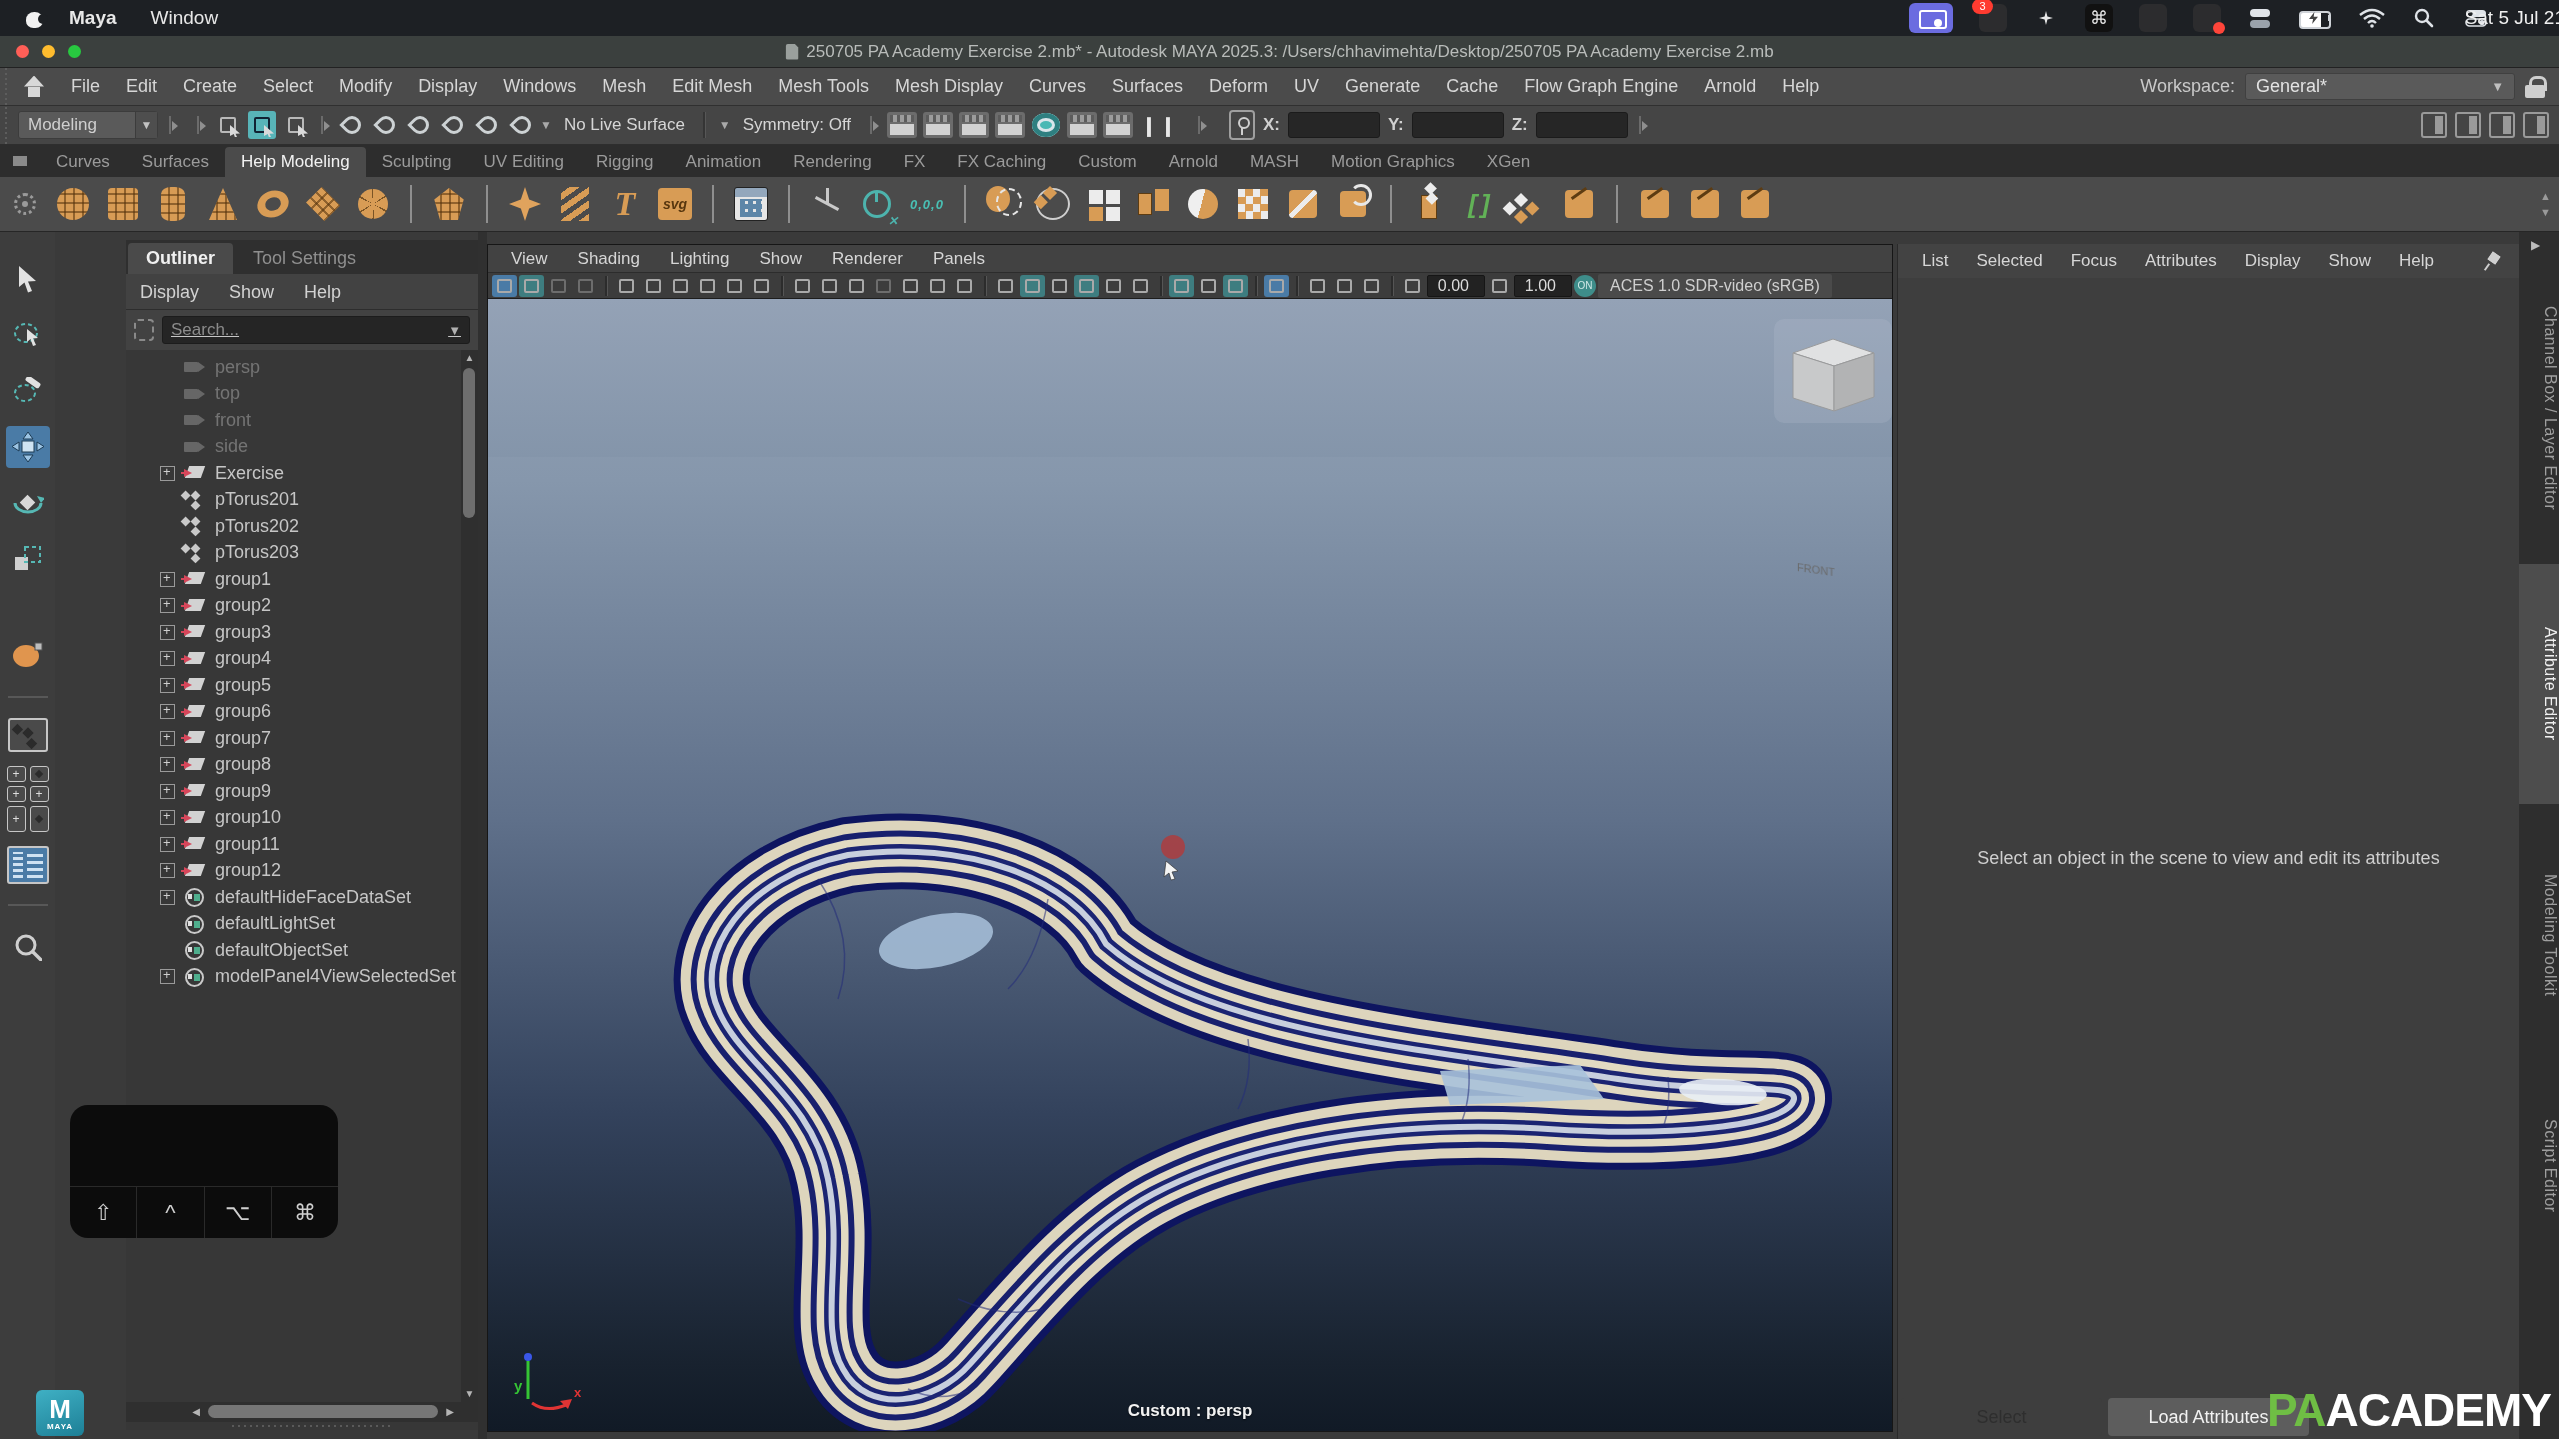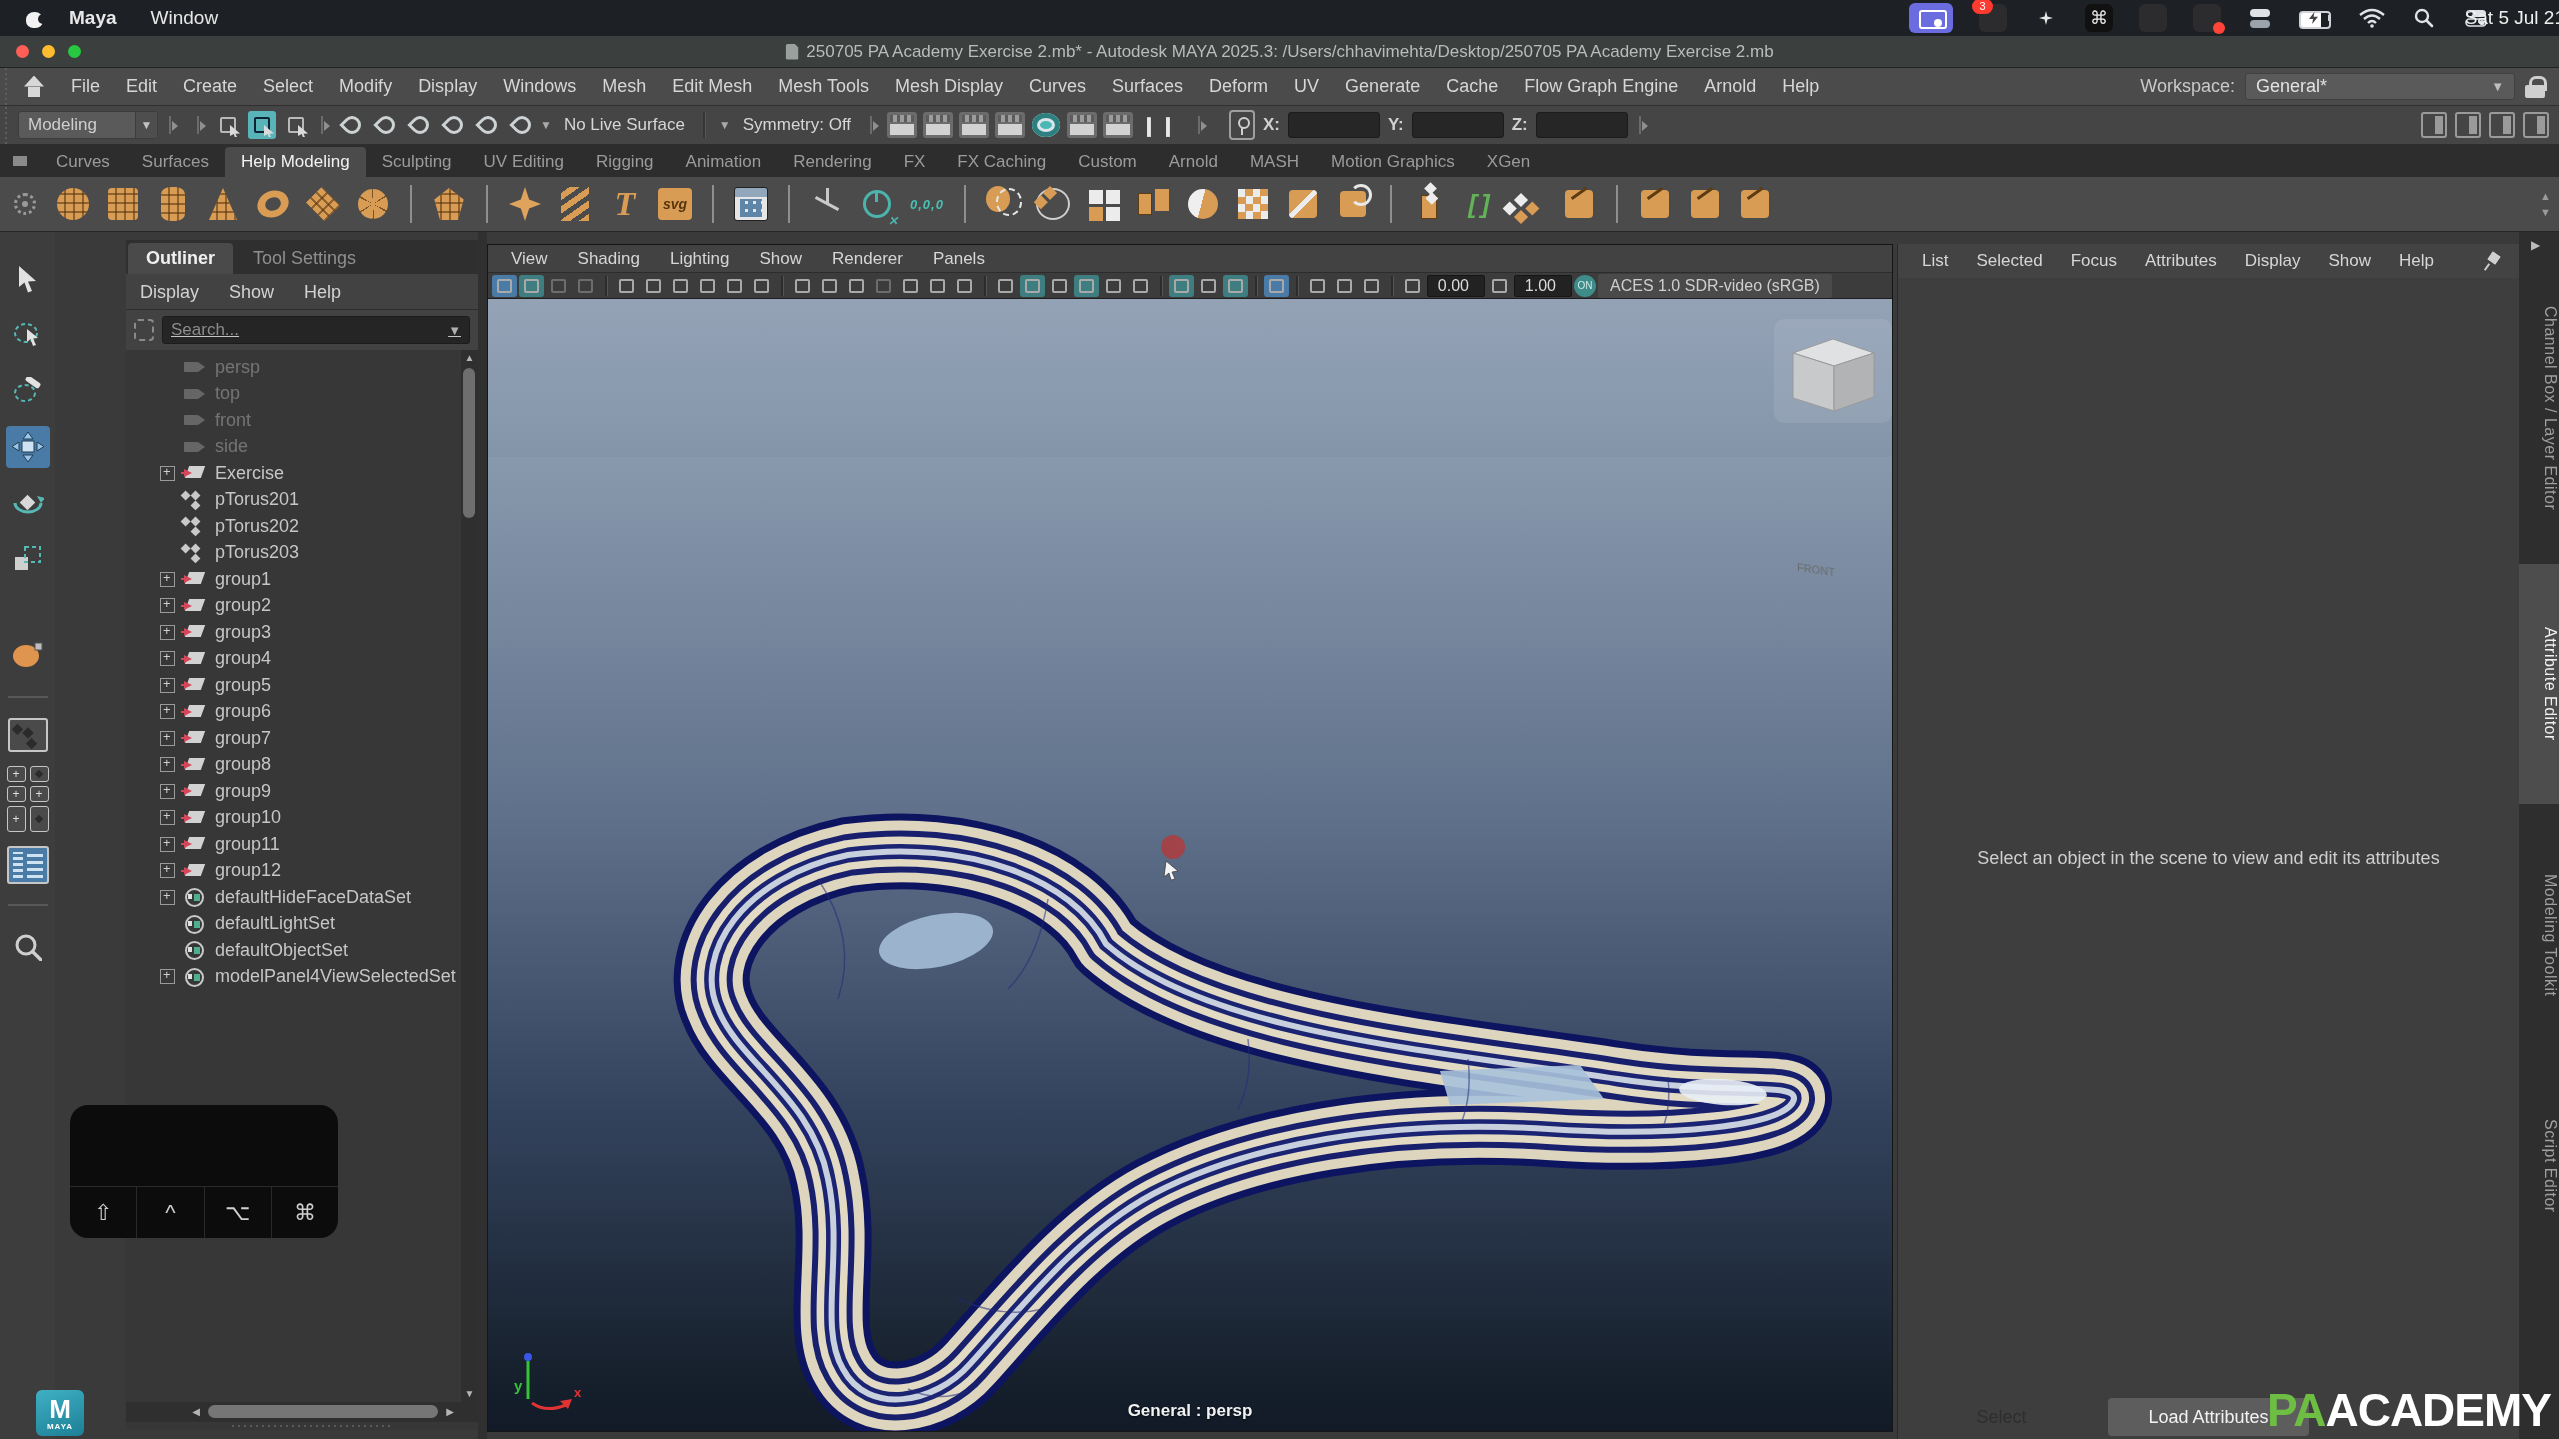--- a/index.html
+++ b/index.html
@@ -972,21 +972,21 @@
 
           <g>
             <line x1="40" y1="1100" x2="40" y2="1062" stroke="#35c435" stroke-width="3"></line>
             <circle cx="40" cy="1058" r="4" fill="#3a57e8"></circle>
             <path d="M 44 1104 q 14 10 34 2" fill="none" stroke="#e03434" stroke-width="3"></path>
             <polygon points="80,1110 84,1100 72,1102" fill="#e03434"></polygon>
             <text x="26" y="1092" font-size="15" fill="#35c435" font-weight="bold" font-family="Liberation Sans, sans-serif">y</text>
             <text x="86" y="1098" font-size="13" fill="#e03434" font-weight="bold" font-family="Liberation Sans, sans-serif">x</text>
           </g>
         </svg>
-        <div class="isolate-label">General : persp</div>
+        <div class="isolate-label">Custom : persp</div>
       </div>
     </div>
 
     <div class="ae">
       <div class="ae-menus">
         <span>List</span>
         <span>Selected</span>
         <span>Focus</span>
         <span>Attributes</span>
         <span>Display</span>

